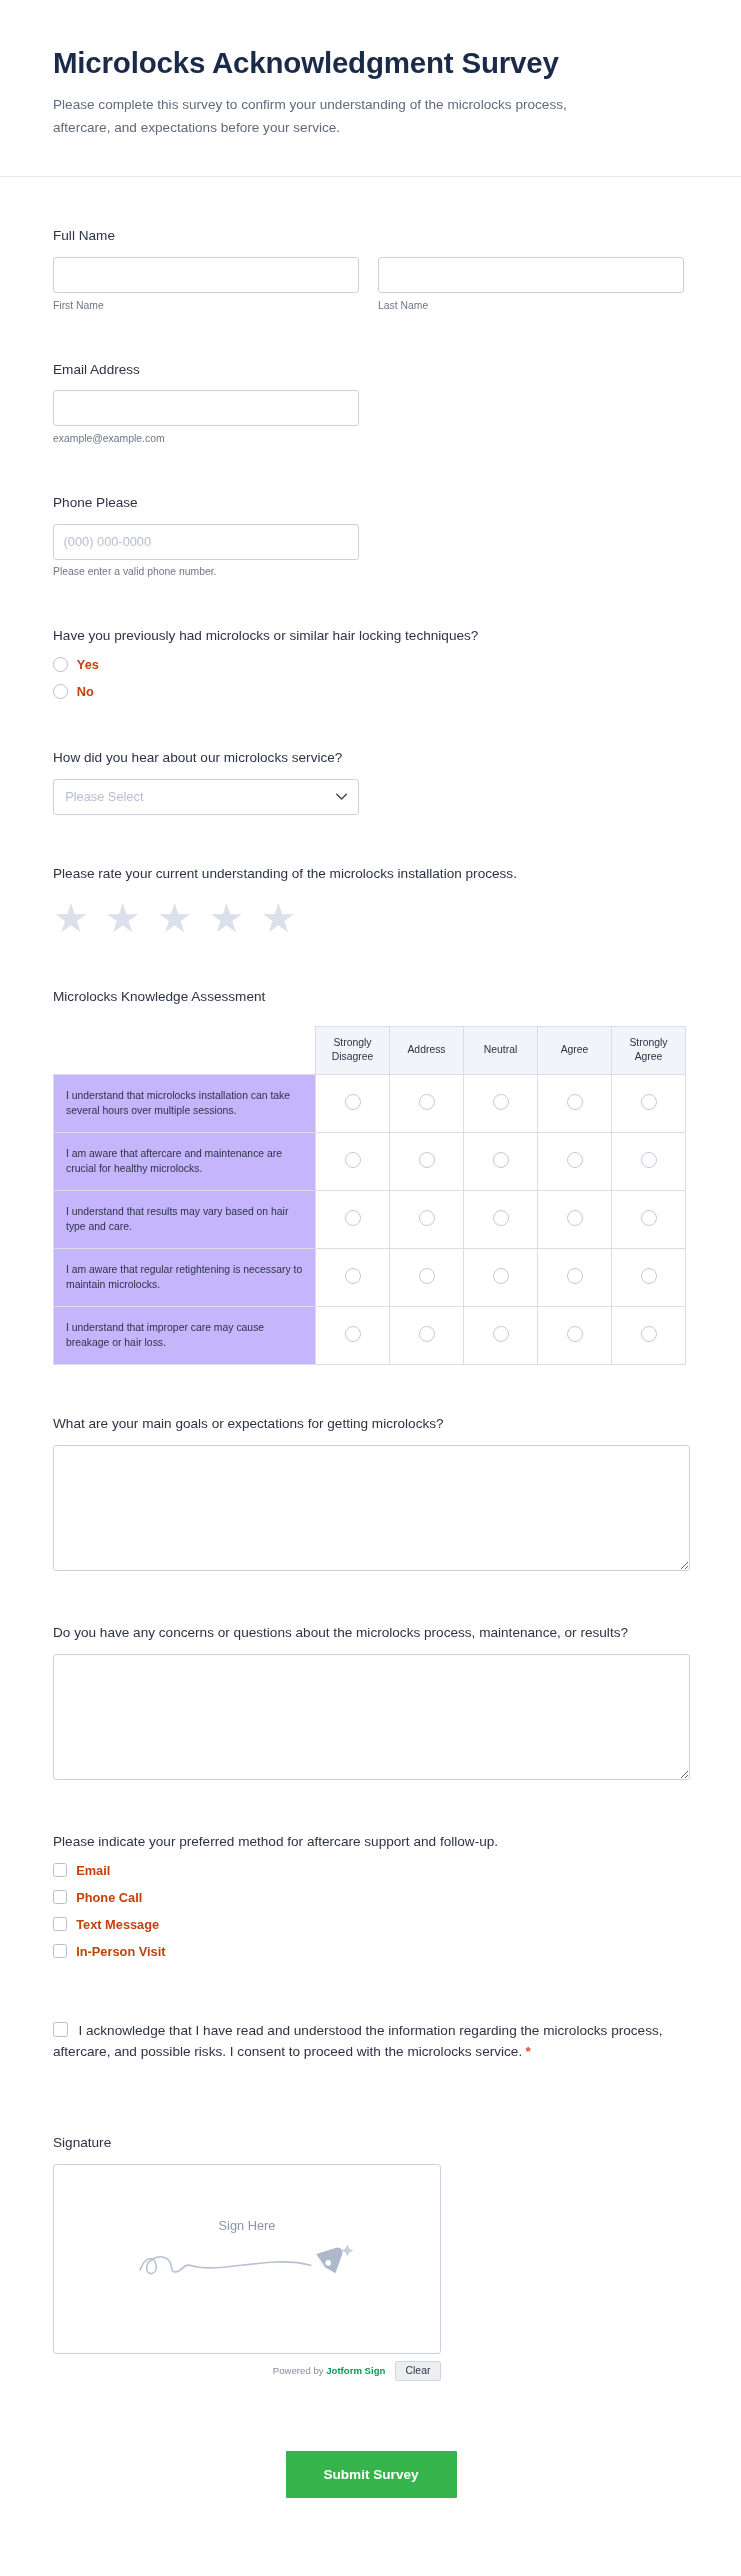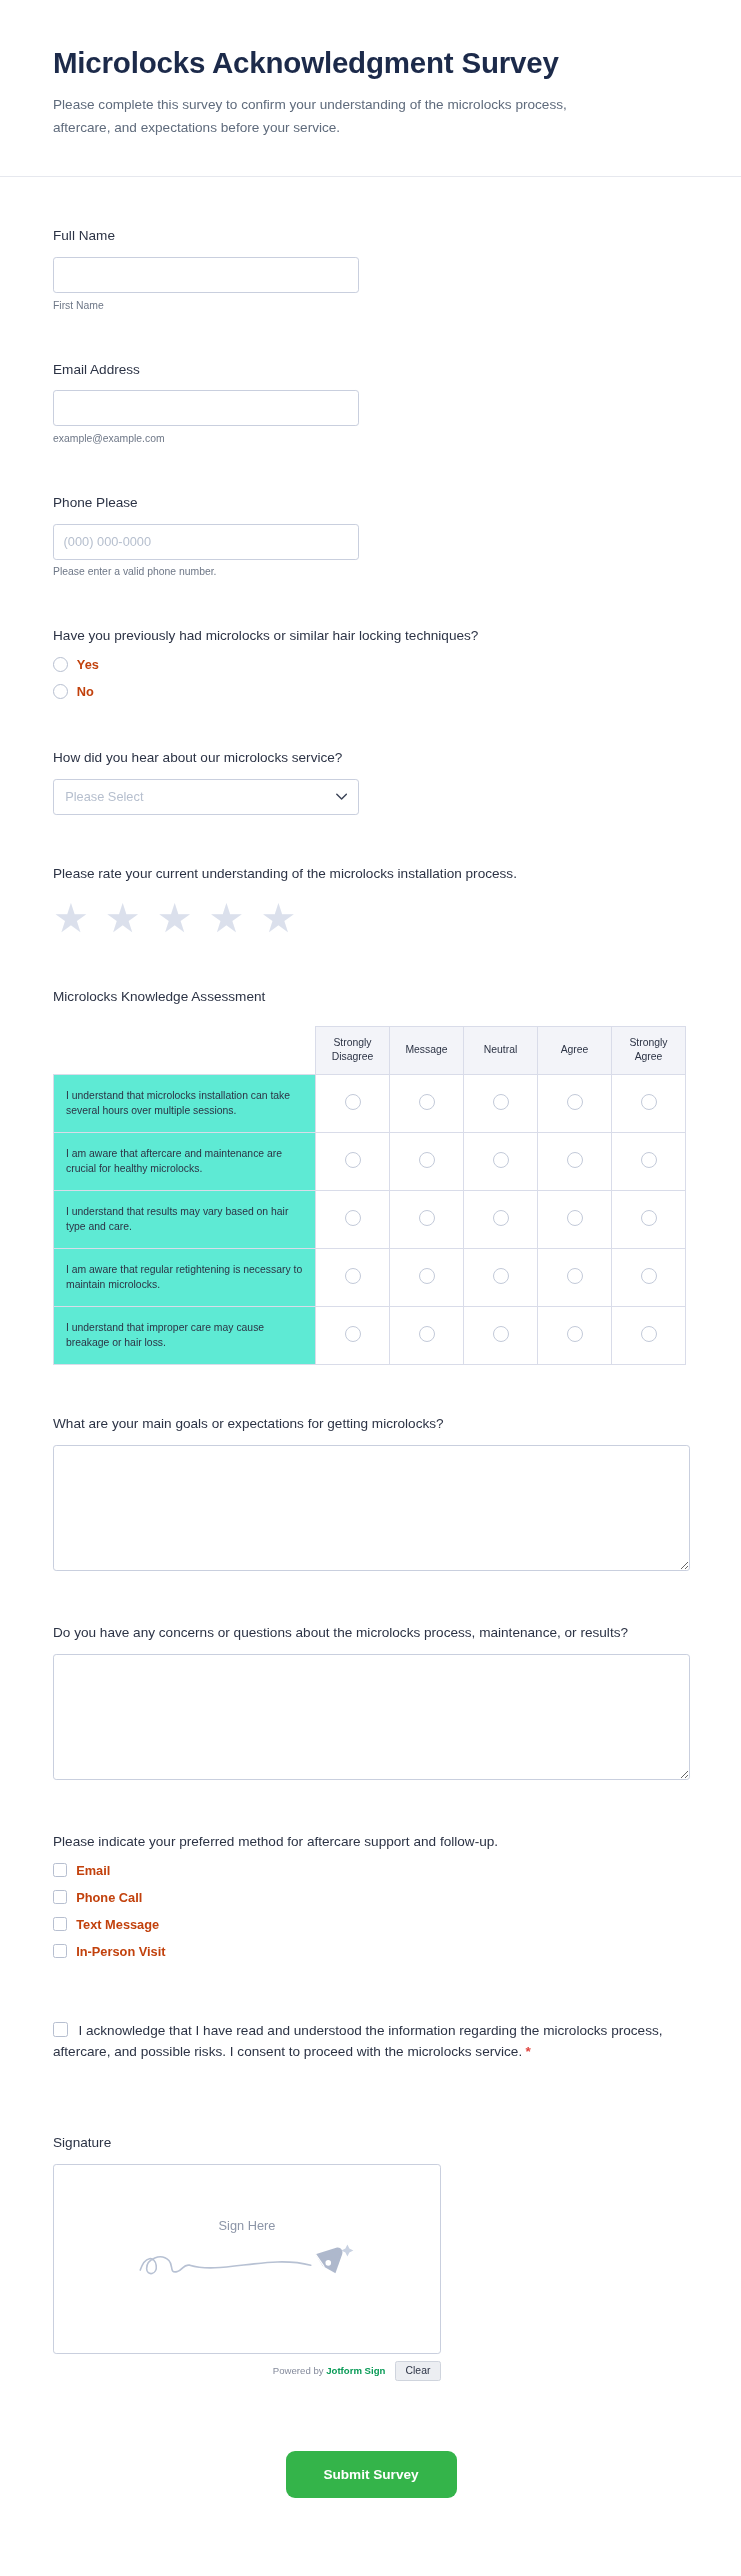--- a/index.html
+++ b/index.html
@@ -58,21 +58,21 @@
 
   
   .matrix { border-collapse: collapse; margin-top: 19px; width: 633px; table-layout: fixed; }
   .matrix th, .matrix td { border: 0.8px solid #d9dce9; vertical-align: middle; }
   .matrix th.corner { background: #fff; border-top: none; border-left: none; width: 262px; }
   .matrix th.colhead {
     background: #f3f4f9; font-size: 10.4px; font-weight: 500; color: #2c3345;
     padding: 9.6px 4.8px; text-align: center; line-height: 1.35; width: 74px;
   }
   .matrix td.rowlabel {
-    background: #5eead4; font-size: 10.4px; color: #2c3345; line-height: 1.5;
+    background: #c4b5fd; font-size: 10.4px; color: #2c3345; line-height: 1.5;
     padding: 10.4px 12px; text-align: left;
   }
   .matrix td.cell { background: #fff; text-align: center; height: 58px; }
   .m-radio {
     width: 16px; height: 16px; border: 0.8px solid #c3cad9; border-radius: 50%;
     background: #fff; display: inline-block; cursor: pointer;
   }
 
   
   .ta {
@@ -106,41 +106,45 @@
   .powered { font-size: 9.6px; color: #848a9b; }
   .brand { color: var(--brand-green, #0a9b57); font-weight: 700; text-decoration: none; cursor: pointer; }
   .clear-btn {
     font-size: 10.4px; color: #2c3345; background: #eceef2; border: 0.8px solid #cfd4dd;
     border-radius: 2.4px; padding: 3.2px 9.6px; cursor: pointer; font-family: inherit;
   }
 
   
   .submit-row { display: flex; justify-content: center; margin-top: 70px; padding-bottom: 88px; }
   .submit-btn {
-    background: var(--submit-green, #34b44a); color: #fff; border: none; border-radius: 9px;
+    background: var(--submit-green, #34b44a); color: #fff; border: none; border-radius: 1px;
     width: 171px; height: 47px; font-size: 13.6px; font-weight: 600; font-family: inherit; cursor: pointer;
   }
 </style>
 </head>
 <body>
 
 <div class="hdr">
   <h1>Microlocks Acknowledgment Survey</h1>
   <div class="sub">Please complete this survey to confirm your understanding of the microlocks process, aftercare, and expectations before your service.</div>
 </div>
 
 <div class="form">
 
   <div class="q">
     <div class="q-label">Full Name</div>
     <div class="row2">
       <div class="col">
         <input class="inp" type="text" style="">
         <div class="sublbl">First Name</div>
       </div>
+      <div class="col">
+        <input class="inp" type="text" style="">
+        <div class="sublbl">Last Name</div>
+      </div>
     </div>
   </div>
 
   <div class="q">
     <div class="q-label">Email Address</div>
     <input class="inp" type="text" style="">
     <div class="sublbl">example@example.com</div>
   </div>
 
   <div class="q">
@@ -182,21 +186,21 @@
     </div>
   </div>
 
   <div class="q">
     <div class="q-label">Microlocks Knowledge Assessment</div>
     <table class="matrix">
       <tbody>
           <tr>
         <th class="corner"></th>
         <th class="colhead">Strongly Disagree</th>
-        <th class="colhead">Message</th>
+        <th class="colhead">Address</th>
         <th class="colhead">Neutral</th>
         <th class="colhead">Agree</th>
         <th class="colhead">Strongly Agree</th>
       </tr>
       <tr>
         <td class="rowlabel">I understand that microlocks installation can take several hours over multiple sessions.</td>
         <td class="cell"><span class="m-radio"></span></td>
         <td class="cell"><span class="m-radio"></span></td>
         <td class="cell"><span class="m-radio"></span></td>
         <td class="cell"><span class="m-radio"></span></td>

